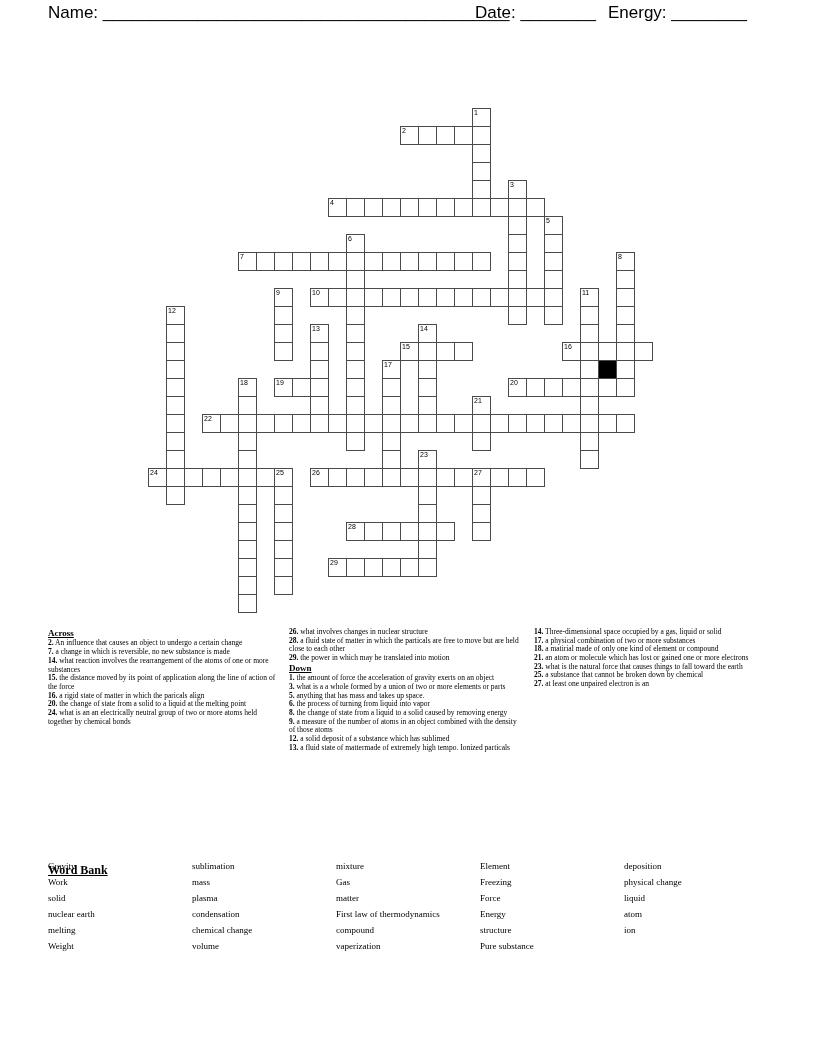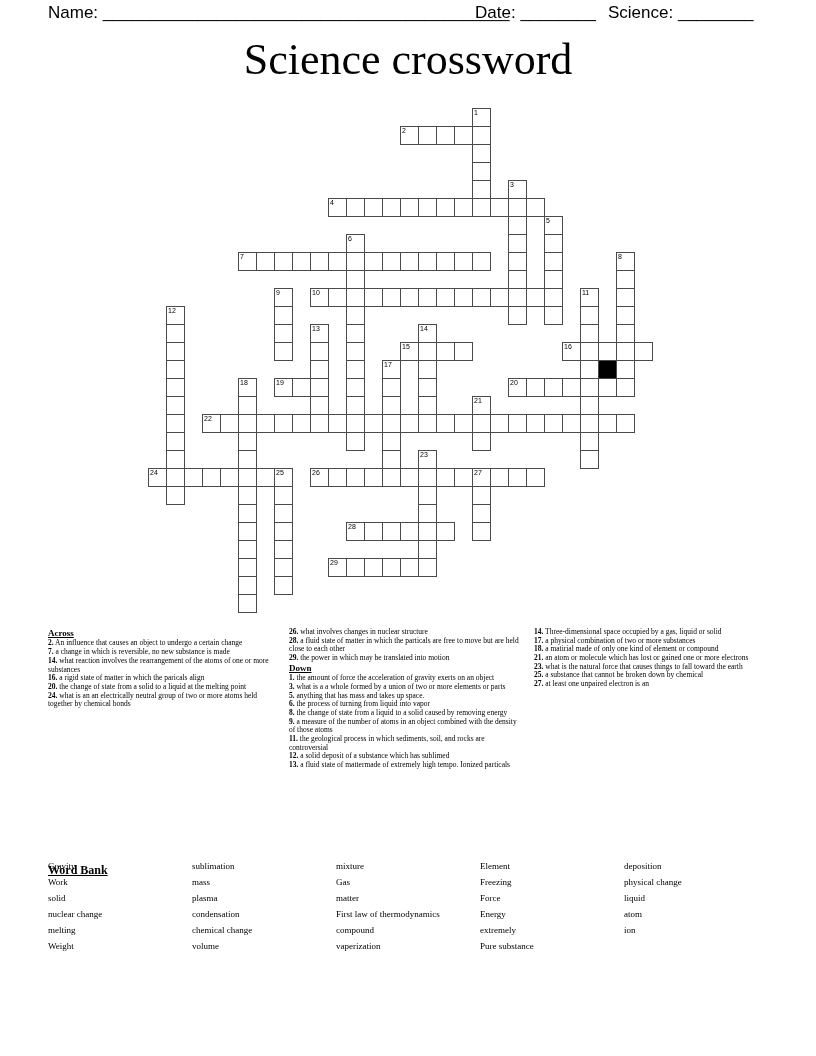--- a/index.html
+++ b/index.html
@@ -33,23 +33,22 @@
                      grid-template-columns:repeat(5,144px); grid-auto-rows:16px; font-size:9px; }
   .wb-item { white-space:nowrap; }
 </style>
 </head>
 <body>
 
 <div class="page">
 
   <span class="hdr" style="left:48px"><span>Name:</span> <span>___________________________________________</span></span>
   <span class="hdr" style="left:475px"><span>Date:</span> <span>________</span></span>
-  <span class="hdr" style="left:608px"><span>Science:</span> <span>________</span></span>
-
-  <div class="title">Science crossword</div>
+  <span class="hdr" style="left:608px"><span>Energy:</span> <span>________</span></span>
+
 
   <div id="crossword-grid">
       <div class="cw-cell" style="top: 0px; left: 342px;">
         <span class="cw-num">1</span>
       </div>
       <div class="cw-cell" style="top: 18px; left: 342px;"></div>
       <div class="cw-cell" style="top: 36px; left: 342px;"></div>
       <div class="cw-cell" style="top: 54px; left: 342px;"></div>
       <div class="cw-cell" style="top: 72px; left: 342px;"></div>
       <div class="cw-cell" style="top: 90px; left: 342px;"></div>
@@ -315,36 +314,36 @@
       <div class="cw-cell" style="top: 450px; left: 252px;"></div>
       <div class="cw-cell" style="top: 450px; left: 270px;"></div>
       <div class="cw-cell filled" style="top: 252px; left: 468px;"></div>
     </div>
 
   <div class="clue-col" id="clue-col-1" style="left:48px">
     <div class="clue-heading">Across</div>
   <div class="clue"><b>2.</b> An influence that causes an object to undergo a certain change</div>
       <div class="clue"><b>7.</b> a change in which is reversible, no new substance is made</div>
       <div class="clue"><b>14.</b> what reaction involves the rearrangement of the atoms of one or more substances</div>
+      <div class="clue"><b>15.</b> the distance moved by its point of application along the line of action of the force</div>
       <div class="clue"><b>16.</b> a rigid state of matter in which the paricals align</div>
       <div class="clue"><b>20.</b> the change of state from a solid to a liquid at the melting point</div>
       <div class="clue"><b>24.</b> what is an an electrically neutral group of two or more atoms held together by chemical bonds</div>
     </div>
   <div class="clue-col" id="clue-col-2" style="left:289px">
       <div class="clue"><b>26.</b> what involves changes in nuclear structure</div>
       <div class="clue"><b>28.</b> a fluid state of matter in which the particals are free to move but are held close to each other</div>
       <div class="clue"><b>29.</b> the power in which may be translated into motion</div>
       <div class="clue-heading">Down</div>
       <div class="clue"><b>1.</b> the amount of force the acceleration of gravity exerts on an object</div>
       <div class="clue"><b>3.</b> what is a a whole formed by a union of two or more elements or parts</div>
       <div class="clue"><b>5.</b> anything that has mass and takes up space.</div>
       <div class="clue"><b>6.</b> the process of turning from liquid into vapor</div>
       <div class="clue"><b>8.</b> the change of state from a liquid to a solid caused by removing energy</div>
       <div class="clue"><b>9.</b> a measure of the number of atoms in an object combined with the density of those atoms</div>
-      <div class="clue"><b>11.</b> the geological process in which sediments, soil, and rocks are controversial</div>
       <div class="clue"><b>12.</b> a solid deposit of a substance which has sublimed</div>
       <div class="clue"><b>13.</b> a fluid state of mattermade of extremely high tempo. Ionized particals</div>
     </div>
   <div class="clue-col" id="clue-col-3" style="left:534px">
       <div class="clue"><b>14.</b> Three-dimensional space occupied by a gas, liquid or solid</div>
       <div class="clue"><b>17.</b> a physical combination of two or more substances</div>
       <div class="clue"><b>18.</b> a matirial made of only one kind of element or compound</div>
       <div class="clue"><b>21.</b> an atom or molecule which has lost or gained one or more electrons</div>
       <div class="clue"><b>23.</b> what is the natural force that causes things to fall toward the earth</div>
       <div class="clue"><b>25.</b> a substance that cannot be broken down by chemical</div>
@@ -361,29 +360,29 @@
       <div class="wb-item">Work</div>
       <div class="wb-item">mass</div>
       <div class="wb-item">Gas</div>
       <div class="wb-item">Freezing</div>
       <div class="wb-item">physical change</div>
       <div class="wb-item">solid</div>
       <div class="wb-item">plasma</div>
       <div class="wb-item">matter</div>
       <div class="wb-item">Force</div>
       <div class="wb-item">liquid</div>
-      <div class="wb-item">nuclear change</div>
+      <div class="wb-item">nuclear earth</div>
       <div class="wb-item">condensation</div>
       <div class="wb-item">First law of thermodynamics</div>
       <div class="wb-item">Energy</div>
       <div class="wb-item">atom</div>
       <div class="wb-item">melting</div>
       <div class="wb-item">chemical change</div>
       <div class="wb-item">compound</div>
-      <div class="wb-item">extremely</div>
+      <div class="wb-item">structure</div>
       <div class="wb-item">ion</div>
       <div class="wb-item">Weight</div>
       <div class="wb-item">volume</div>
       <div class="wb-item">vaperization</div>
       <div class="wb-item">Pure substance</div>
     </div>
 
 </div>
 
 </body></html>

